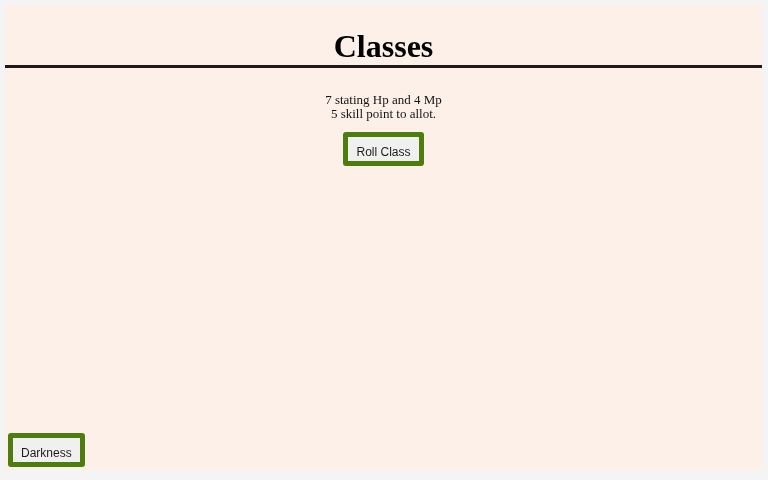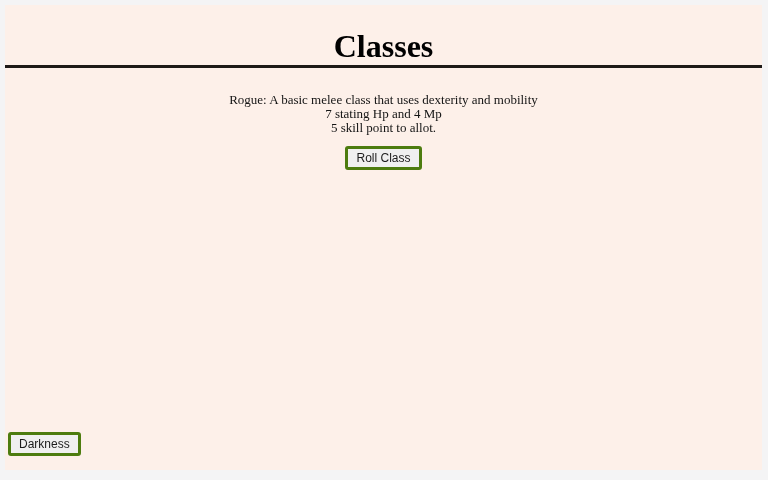--- a/index.html
+++ b/index.html
@@ -60,45 +60,44 @@
   .roll-wrap {
     text-align: center;
     margin-top: 11px;
   }
 
   button {
     font-family: "Liberation Sans", sans-serif;
     font-size: 12px;
     color: #1c1c1c;
     background: #f0f0f0;
-    border: 3px solid #4d7c0f;
+    border: 5px solid #4d7c0f;
     border-radius: 3px;
-    padding: 3px 8px 2px 8px;
+    padding: 9px 8px 2px 8px;
     line-height: 13px;
     cursor: pointer;
   }
 
   .darkness-button {
     position: absolute;
     left: 8px;
-    bottom: 24px;
+    bottom: 13px;
   }
 </style>
 </head>
 <body>
 
 <div class="viewport">
   <div class="content">
 
     <div class="header">
       <h1 class="page-title">Classes</h1>
     </div>
 
     <div class="description">
-      <span class="line">Rogue: A basic melee class that uses dexterity and mobility</span>
       <span class="line">7 stating Hp and 4 Mp</span>
       <span class="line">5 skill point to allot.</span>
     </div>
 
     <div class="roll-wrap">
       <button type="button">Roll Class</button>
     </div>
 
   </div>
 

